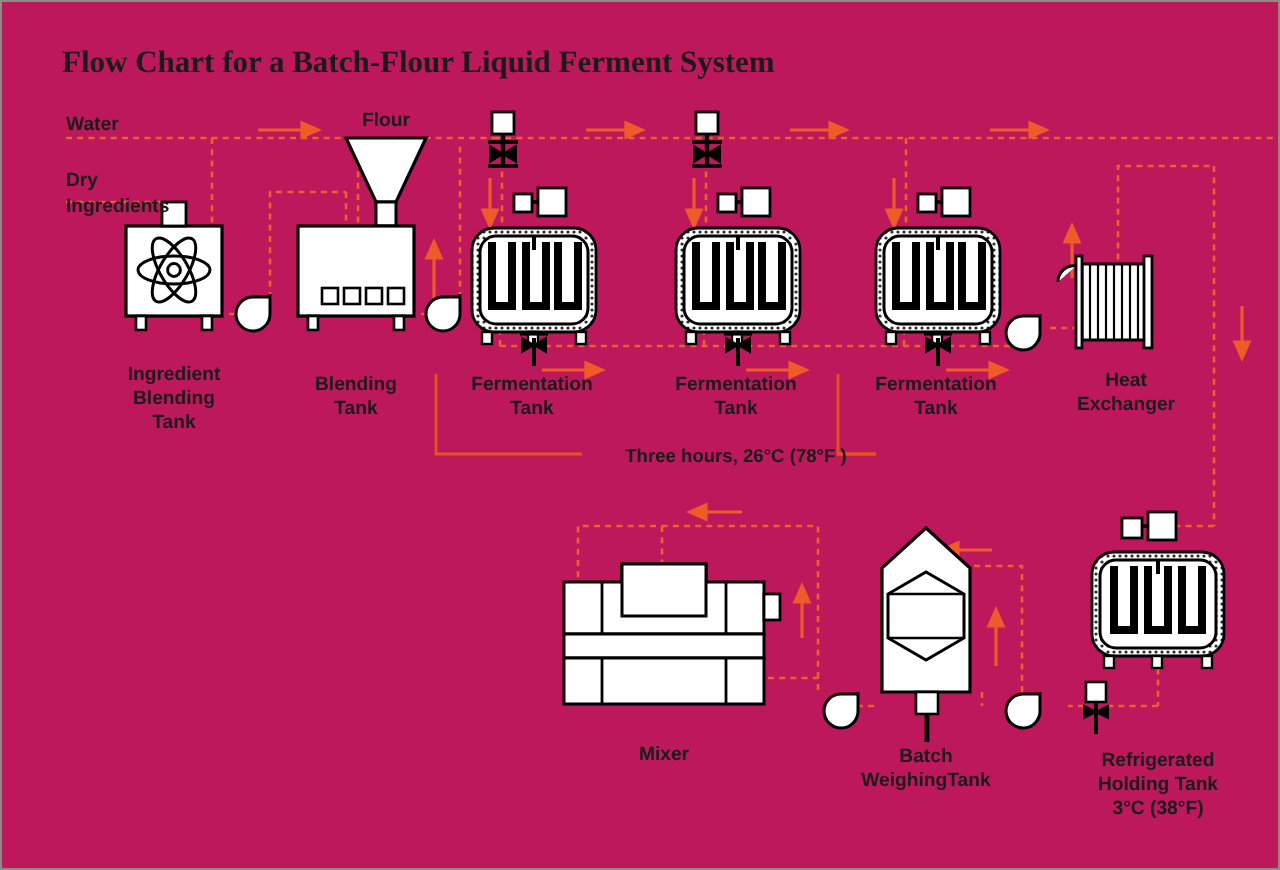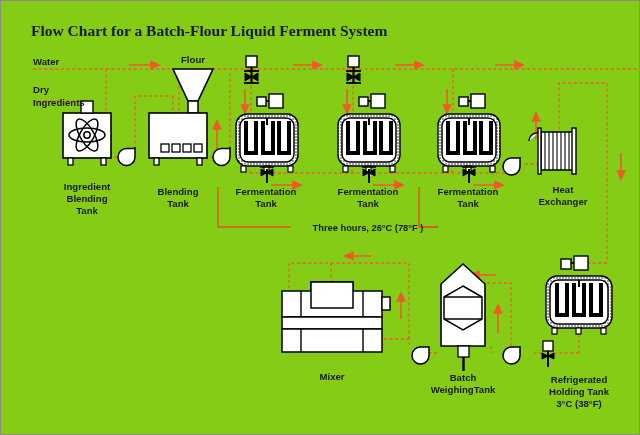--- a/index.html
+++ b/index.html
@@ -8,21 +8,21 @@
     padding: 0;
     background: #ffffff;
   }
   body {
     font-family: "Liberation Sans", sans-serif;
   }
   #canvas {
     position: relative;
     width: 640px;
     height: 435px;
-    background: #84cc16;
+    background: #be185d;
     border: 1px solid #8d8d85;
     box-sizing: border-box;
     overflow: hidden;
   }
   #diagram-svg {
     position: absolute;
     left: 0;
     top: 0;
     width: 640px;
     height: 435px;

